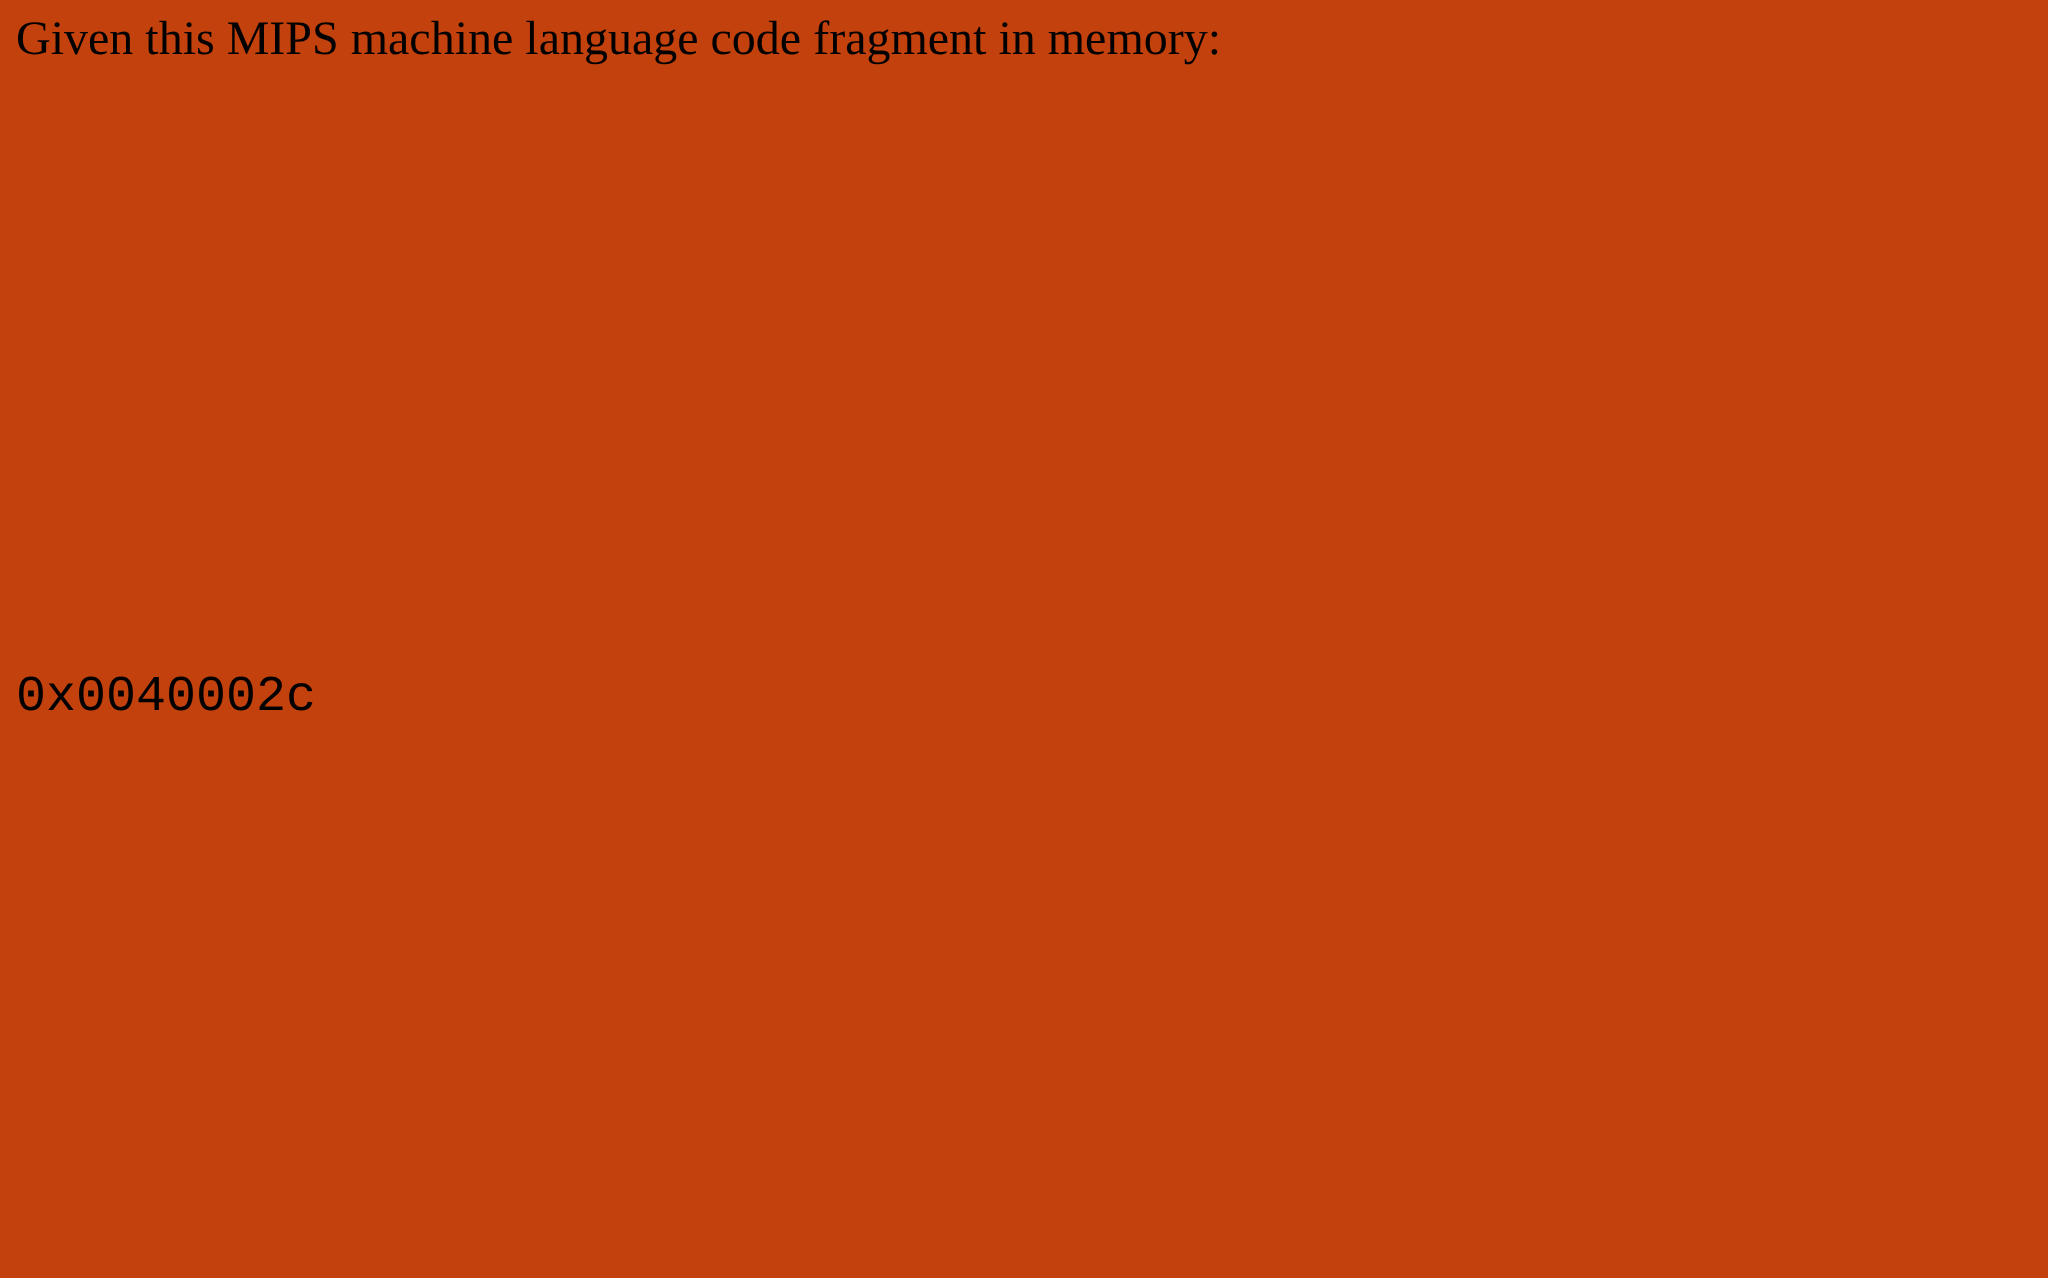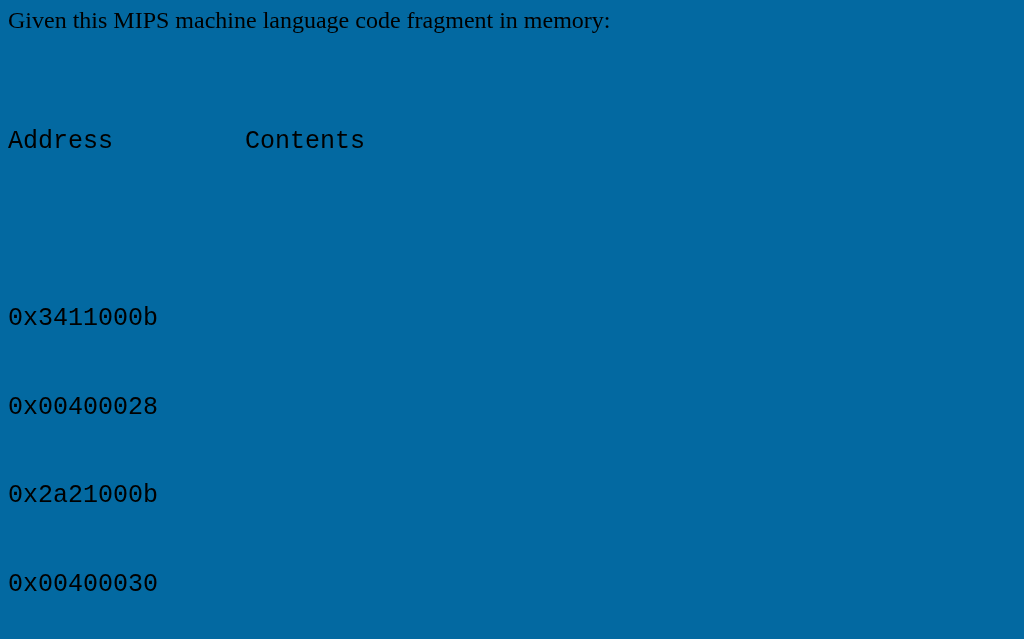--- a/index.html
+++ b/index.html
@@ -6,21 +6,21 @@
     margin: 0;
     padding: 0;
     background: #ffffff;
   }
   .page {
     position: relative;
     width: 1024px;
     height: 639px;
     box-sizing: border-box;
     padding: 5px 8px 0 8px;
-    background: #0369a1;
+    background: #c2410c;
     color: #000000;
     overflow: hidden;
   }
   .serif {
     font-family: "Liberation Serif", "DejaVu Serif", serif;
     font-size: 24px;
     line-height: 30px;
     margin: 0;
     max-width: 1008px;
   }
@@ -46,36 +46,29 @@
   }
 </style>
 </head>
 <body>
 
 <div class="page">
 
   <p class="serif">Given this MIPS machine language code fragment in memory:</p>
 
   <div class="mono-block">
-    <div class="mono-row">
-      <span class="col-address">Address</span>
-      <span class="col-contents">Contents</span>
-    </div>
     <div class="mono-spacer"></div>
     <div class="mono-row">
-      <span class="col-contents">0x3411000b</span>
     </div>
     <div class="mono-row">
-      <span class="col-address">0x00400028</span>
     </div>
     <div class="mono-row">
-      <span class="col-contents">0x2a21000b</span>
+      <span class="col-address">0x0040002c</span>
     </div>
     <div class="mono-row">
-      <span class="col-address">0x00400030</span>
     </div>
     
     
     
     
     
     
   </div>
 
 </div>

